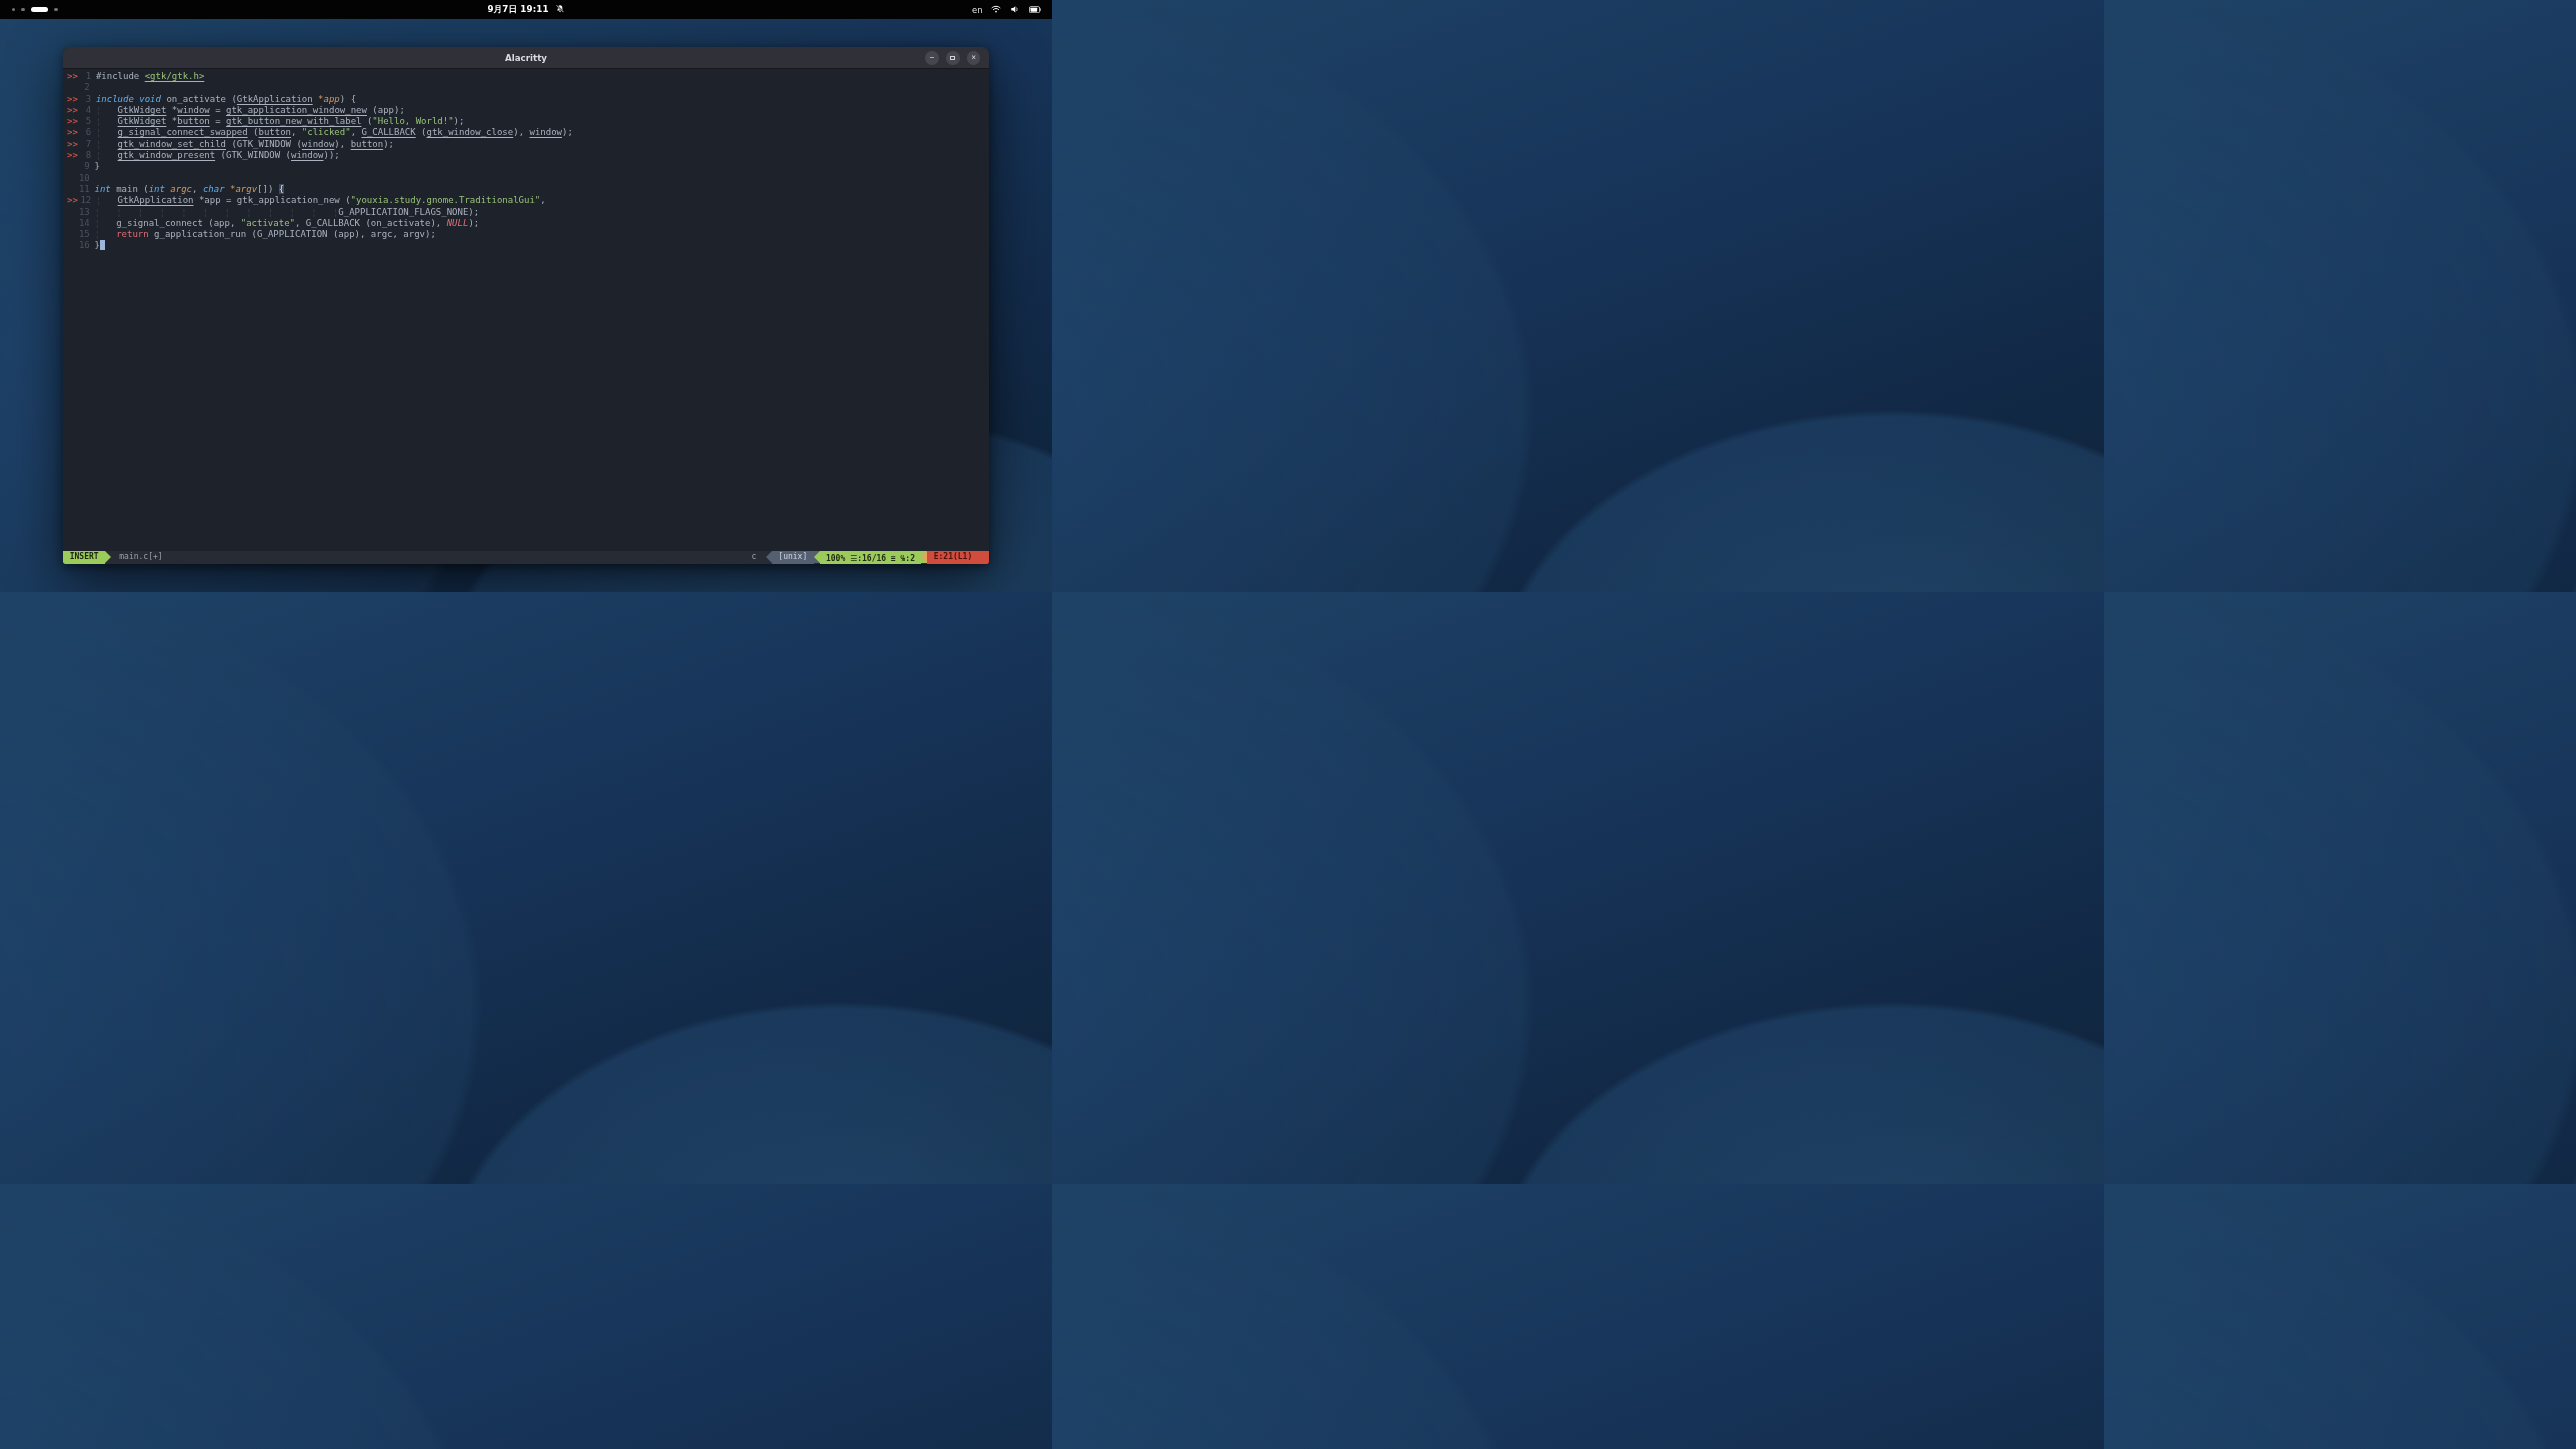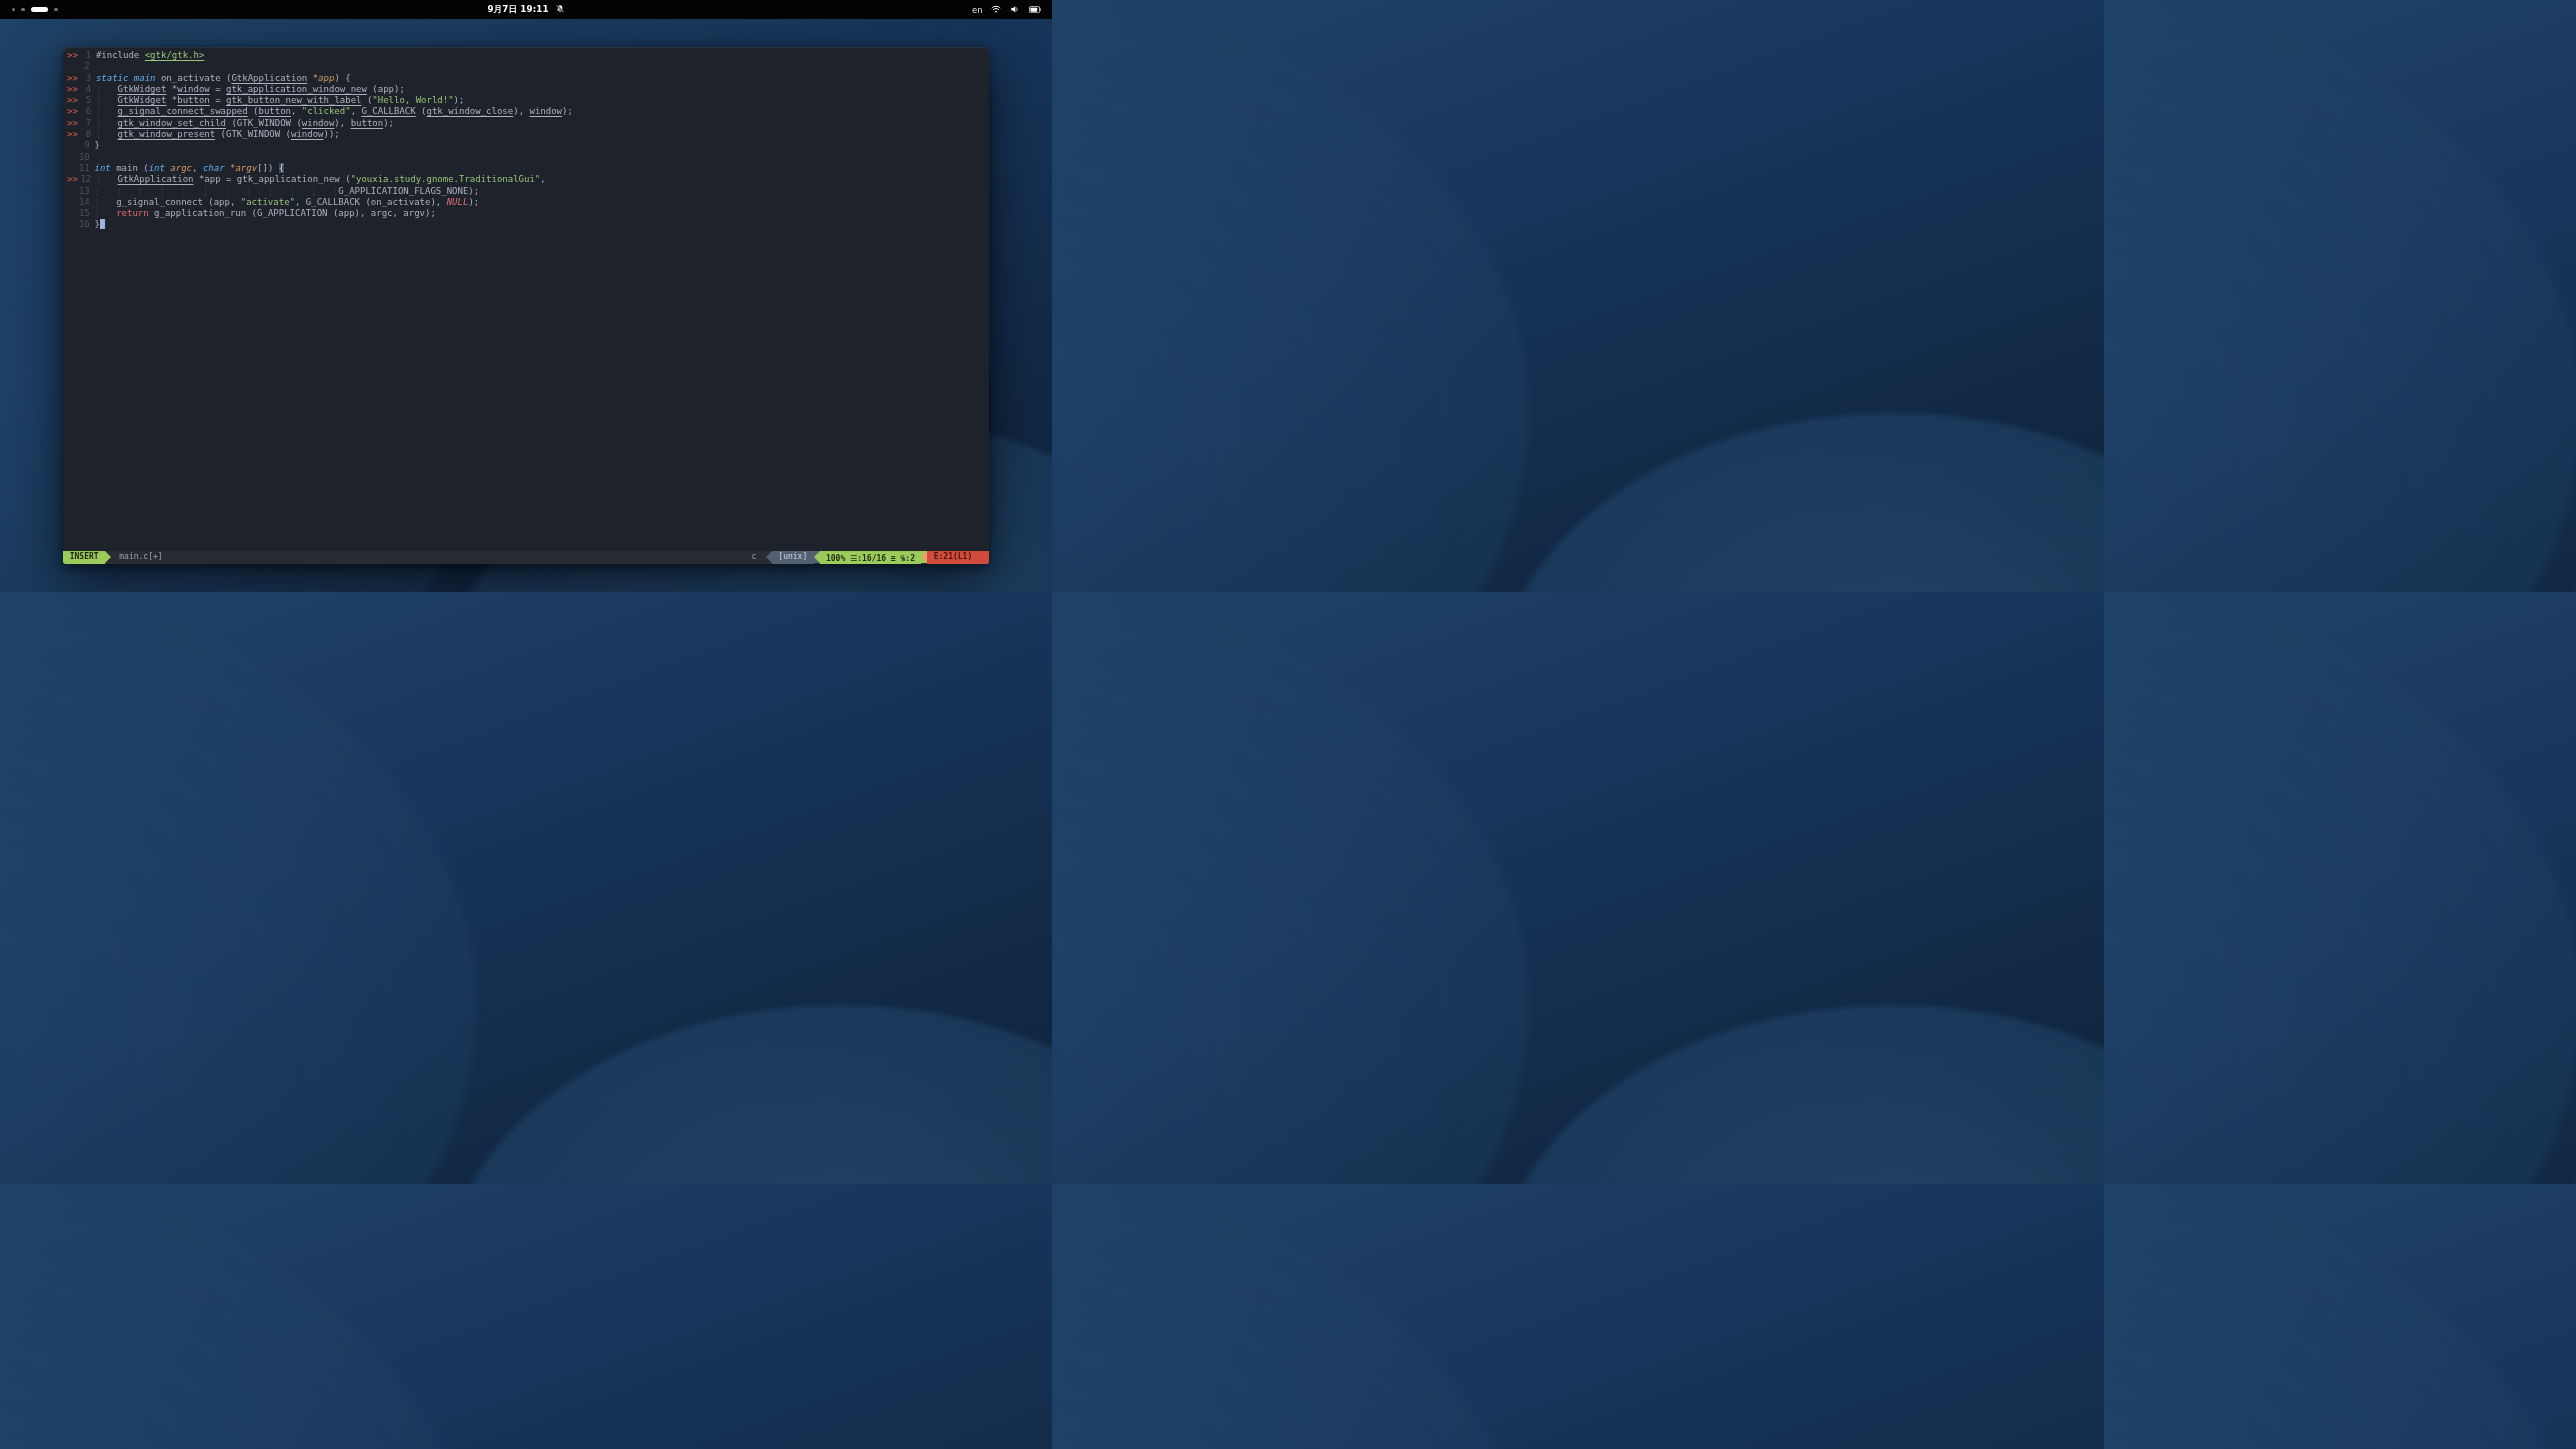--- a/index.html
+++ b/index.html
@@ -122,26 +122,36 @@
       <svg width="12.7" height="7.4" viewBox="0 0 20 11">
         <rect x="0.7" y="0.7" width="16" height="9.6" rx="2" fill="none" stroke="#fff" stroke-width="1.2"></rect>
         <rect x="2.4" y="2.4" width="10.5" height="6.2" rx="1" fill="#fff"></rect>
         <rect x="18" y="3.4" width="1.6" height="4.2" rx="0.8" fill="#fff"></rect>
       </svg>
     </span>
   </div>
 </div>
 
 <div class="window">
+  <div class="titlebar">
+    <span class="title">Alacritty</span>
+    <div class="tb-btns">
+      <span class="wbtn">−</span>
+      <span class="wbtn">
+          <span class="maxbox"></span>
+        </span>
+      <span class="wbtn">×</span>
+    </div>
+  </div>
 
   <div class="editor">
     <div>
         <div class="line"><span class="sign">&gt;&gt;</span><span class="lnum">1</span><span class="code"><span class="t-d">#include </span><span class="t-su">&lt;gtk/gtk.h&gt;</span></span></div>
         <div class="line"><span class="sign"></span><span class="lnum">2</span><span class="code"></span></div>
-        <div class="line"><span class="sign">&gt;&gt;</span><span class="lnum">3</span><span class="code"><span class="t-k">static main </span><span class="t-d">on_activate (</span><span class="t-u">GtkApplication</span><span class="t-d"> </span><span class="t-p">*app</span><span class="t-d">) {</span></span></div>
+        <div class="line"><span class="sign">&gt;&gt;</span><span class="lnum">3</span><span class="code"><span class="t-k">include void </span><span class="t-d">on_activate (</span><span class="t-u">GtkApplication</span><span class="t-d"> </span><span class="t-p">*app</span><span class="t-d">) {</span></span></div>
         <div class="line"><span class="sign">&gt;&gt;</span><span class="lnum">4</span><span class="code"><span class="t-g">¦   </span><span class="t-u">GtkWidget</span><span class="t-d"> *</span><span class="t-u">window</span><span class="t-d"> = </span><span class="t-u">gtk_application_window_new</span><span class="t-d"> (app);</span></span></div>
         <div class="line"><span class="sign">&gt;&gt;</span><span class="lnum">5</span><span class="code"><span class="t-g">¦   </span><span class="t-u">GtkWidget</span><span class="t-d"> *</span><span class="t-u">button</span><span class="t-d"> = </span><span class="t-u">gtk_button_new_with_label</span><span class="t-d"> (</span><span class="t-s">"Hello, World!"</span><span class="t-d">);</span></span></div>
         <div class="line"><span class="sign">&gt;&gt;</span><span class="lnum">6</span><span class="code"><span class="t-g">¦   </span><span class="t-u">g_signal_connect_swapped</span><span class="t-d"> (</span><span class="t-u">button</span><span class="t-d">, </span><span class="t-s">"clicked"</span><span class="t-d">, </span><span class="t-u">G_CALLBACK</span><span class="t-d"> (</span><span class="t-u">gtk_window_close</span><span class="t-d">), </span><span class="t-u">window</span><span class="t-d">);</span></span></div>
         <div class="line"><span class="sign">&gt;&gt;</span><span class="lnum">7</span><span class="code"><span class="t-g">¦   </span><span class="t-u">gtk_window_set_child</span><span class="t-d"> (GTK_WINDOW (</span><span class="t-u">window</span><span class="t-d">), </span><span class="t-u">button</span><span class="t-d">);</span></span></div>
         <div class="line"><span class="sign">&gt;&gt;</span><span class="lnum">8</span><span class="code"><span class="t-g">¦   </span><span class="t-u">gtk_window_present</span><span class="t-d"> (GTK_WINDOW (</span><span class="t-u">window</span><span class="t-d">));</span></span></div>
         <div class="line"><span class="sign"></span><span class="lnum">9</span><span class="code"><span class="t-d">}</span></span></div>
         <div class="line"><span class="sign"></span><span class="lnum">10</span><span class="code"></span></div>
         <div class="line"><span class="sign"></span><span class="lnum">11</span><span class="code"><span class="t-k">int</span><span class="t-d"> main (</span><span class="t-k">int</span><span class="t-d"> </span><span class="t-p">argc</span><span class="t-d">, </span><span class="t-k">char</span><span class="t-d"> </span><span class="t-p">*argv</span><span class="t-d">[]) </span><span class="t-mp">{</span></span></div>
         <div class="line"><span class="sign">&gt;&gt;</span><span class="lnum">12</span><span class="code"><span class="t-g">¦   </span><span class="t-u">GtkApplication</span><span class="t-d"> *app = gtk_application_new (</span><span class="t-s">"youxia.study.gnome.TraditionalGui"</span><span class="t-d">,</span></span></div>
         <div class="line"><span class="sign"></span><span class="lnum">13</span><span class="code"><span class="t-g">¦   ¦   ¦   ¦   ¦   ¦   ¦   ¦   ¦   ¦   ¦   ¦</span><span class="t-d">G_APPLICATION_FLAGS_NONE);</span></span></div>

